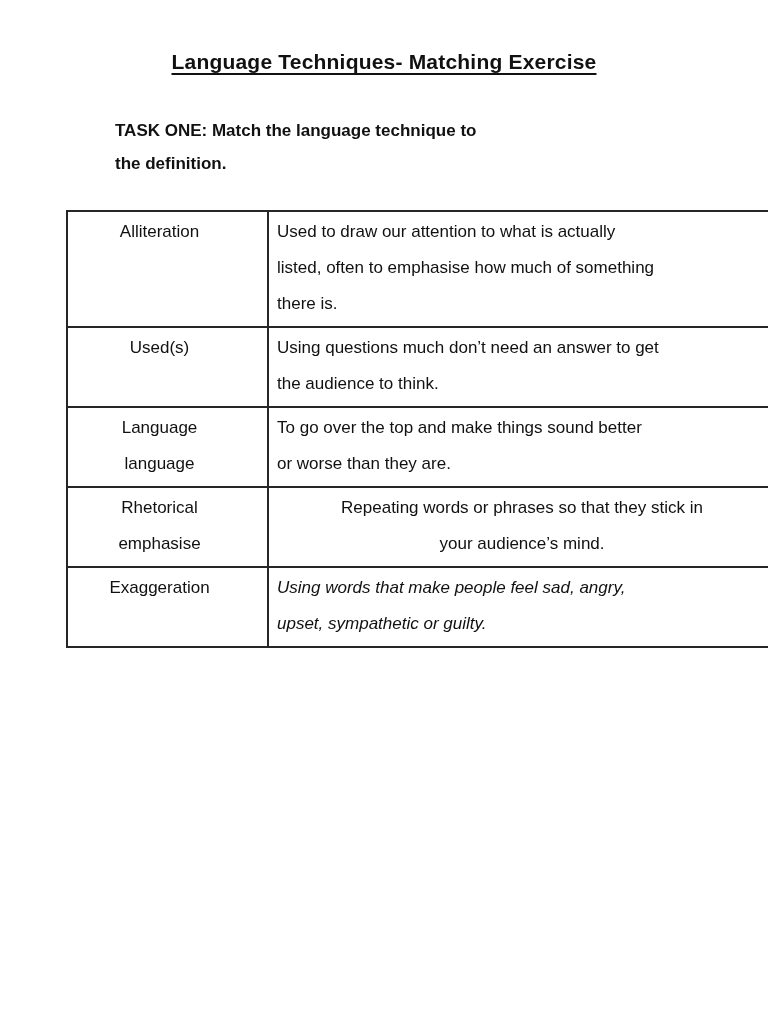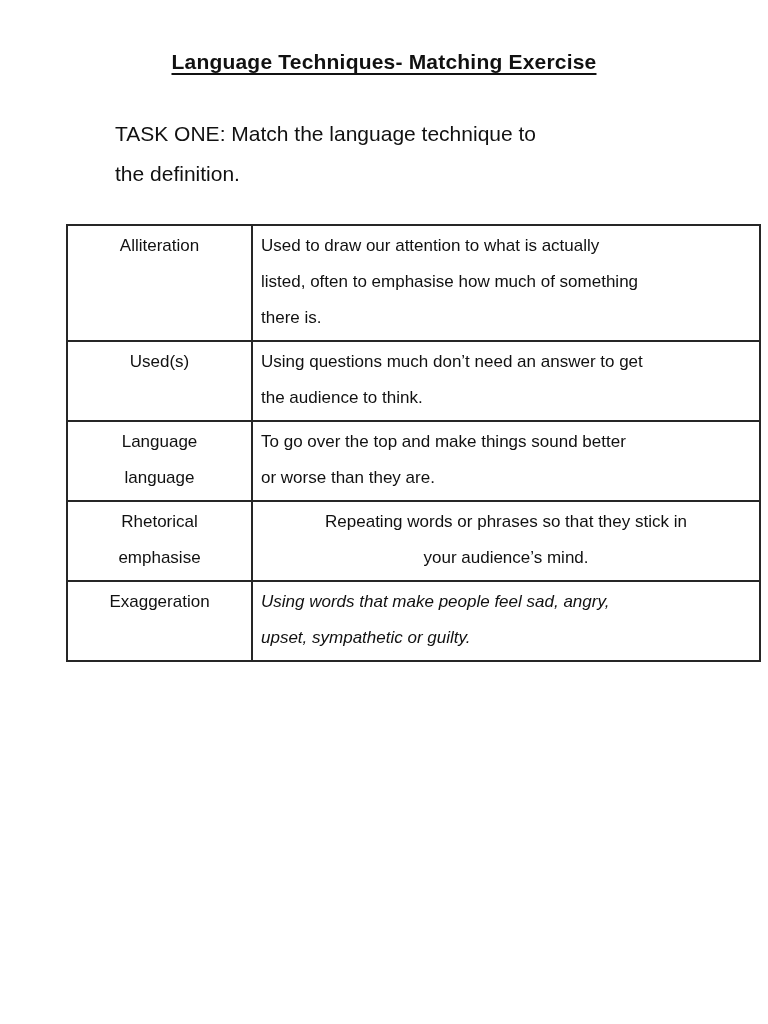--- a/index.html
+++ b/index.html
@@ -26,37 +26,37 @@
     text-align: center;
     letter-spacing: 0.2px;
   }
   .doc-title .underlined {
     text-decoration: underline;
     text-decoration-thickness: 2px;
     text-underline-offset: 4px;
   }
   .task-heading {
     margin: 40px 60px 0 115px;
-    font-size: 21px;
-    font-weight: normal;
-    line-height: 40px;
+    font-size: 17px;
+    font-weight: bold;
+    line-height: 33px;
     white-space: pre-line;
   }
   table.match-table {
     border-collapse: collapse;
     margin: 30px 0 0 66px;
     table-layout: fixed;
     width: 657px;
   }
   table.match-table td {
     border: 2px solid #262626;
     vertical-align: top;
     font-size: 17px;
     line-height: 36px;
-    padding: 2px 8px 4px 8px;
+    padding: 2px 24px 4px 8px;
     white-space: pre-line;
     overflow: hidden;
   }
   td.technique-cell {
     width: 167px;
     text-align: center;
   }
   td.definition-cell {
     width: 490px;
     text-align: left;

